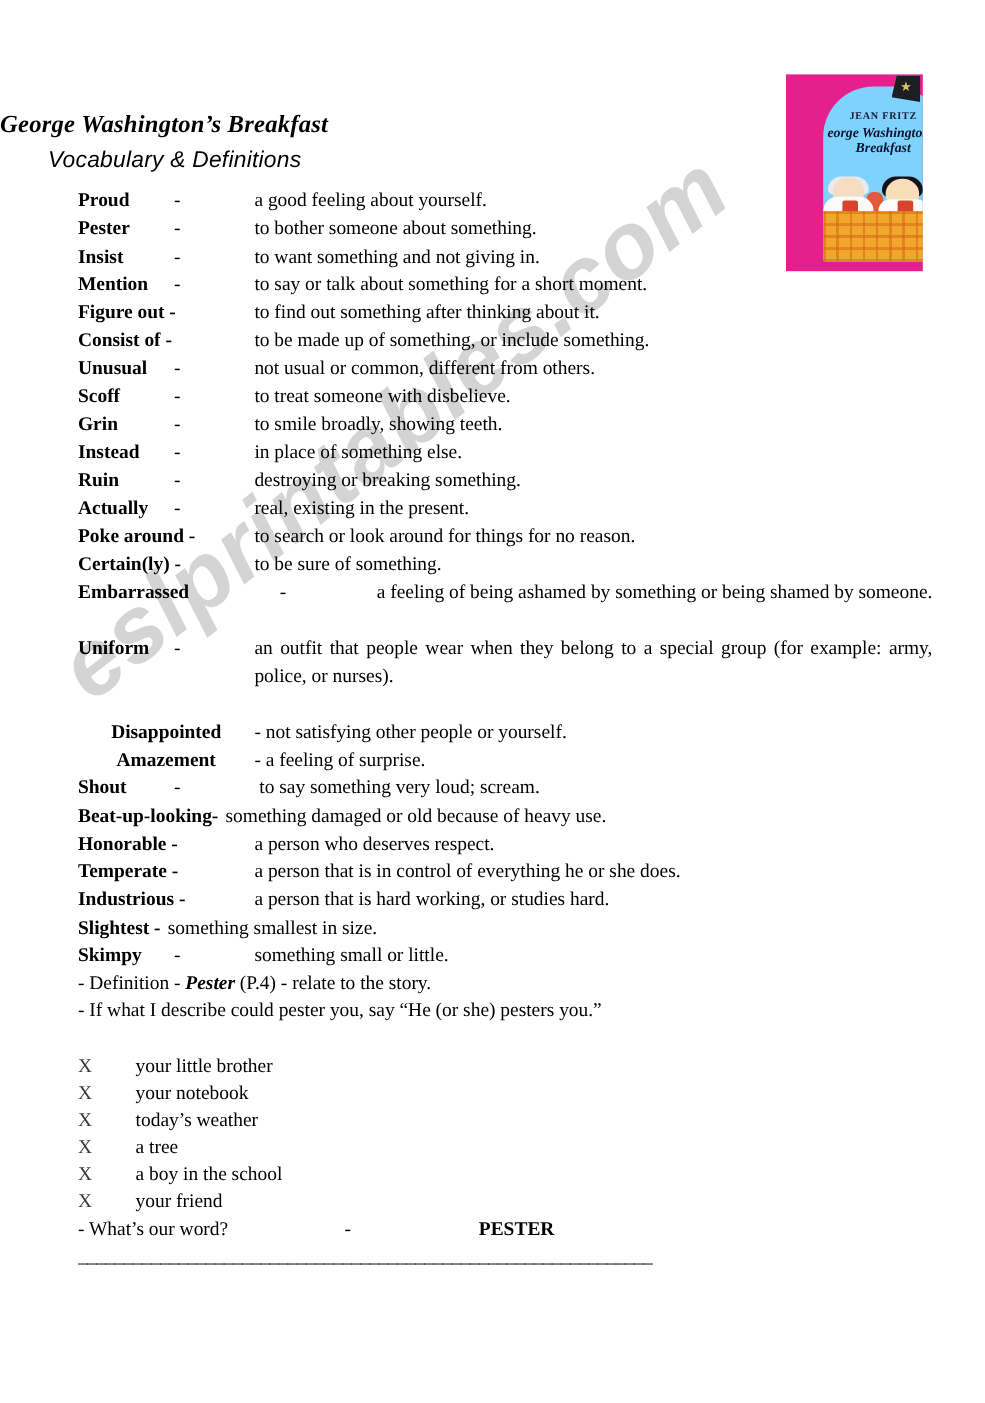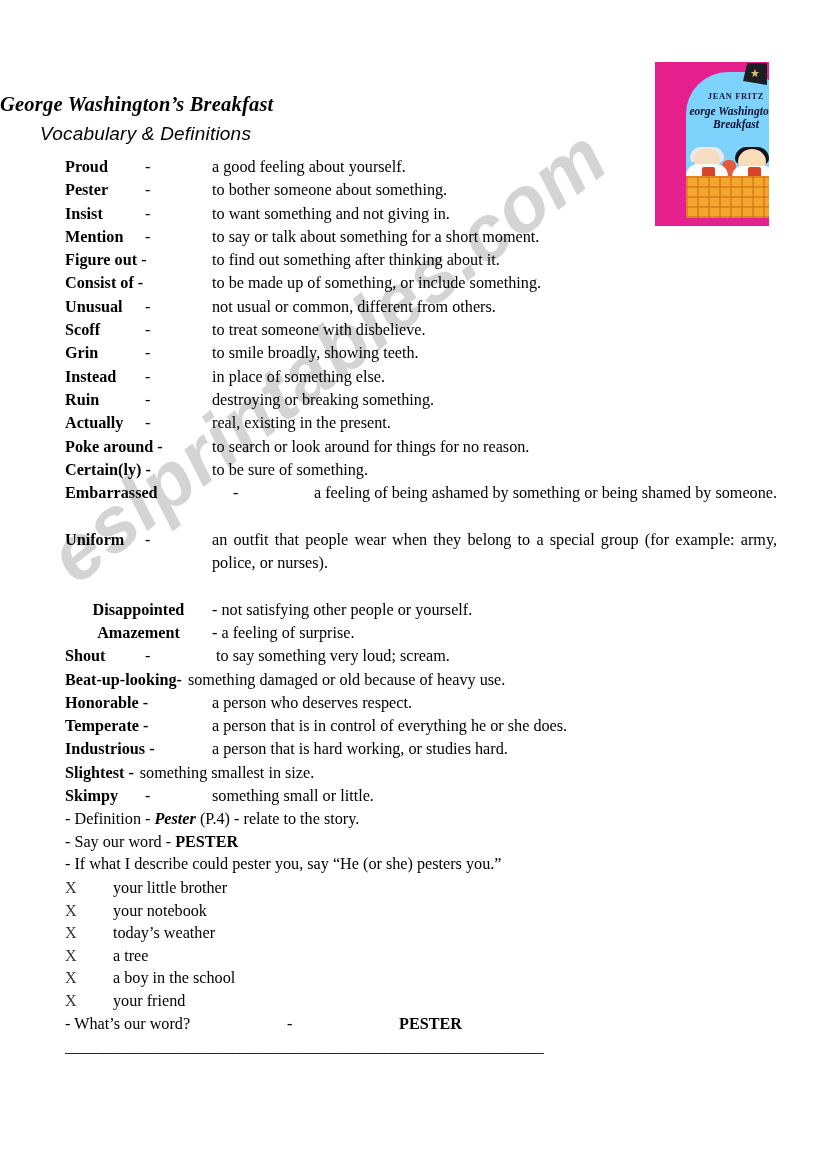--- a/index.html
+++ b/index.html
@@ -481,21 +481,20 @@
     </div>
 
     <div class="vrow a">
       <span class="term">Skimpy</span><span class="dash">-</span><span class="def">something small or little.</span>
     </div>
 
   </div>
 
   <div id="exercise">
     <div class="ex-line"><span>- Definition - </span><i class="bi">Pester</i><span> (P.4) - relate to the story.</span></div>
-    <div class="ex-line"><span>- Say our word - </span><b>PESTER</b></div>
     <div class="ex-line">- If what I describe could pester you, say “He (or she) pesters you.”</div>
   </div>
 
   <div id="xlist">
     <div class="xrow"><span class="xmark">X</span><span>your little brother</span></div>
     <div class="xrow"><span class="xmark">X</span><span>your notebook</span></div>
     <div class="xrow"><span class="xmark">X</span><span>today’s weather</span></div>
     <div class="xrow"><span class="xmark">X</span><span>a tree</span></div>
     <div class="xrow"><span class="xmark">X</span><span>a boy in the school</span></div>
     <div class="xrow"><span class="xmark">X</span><span>your friend</span></div>

